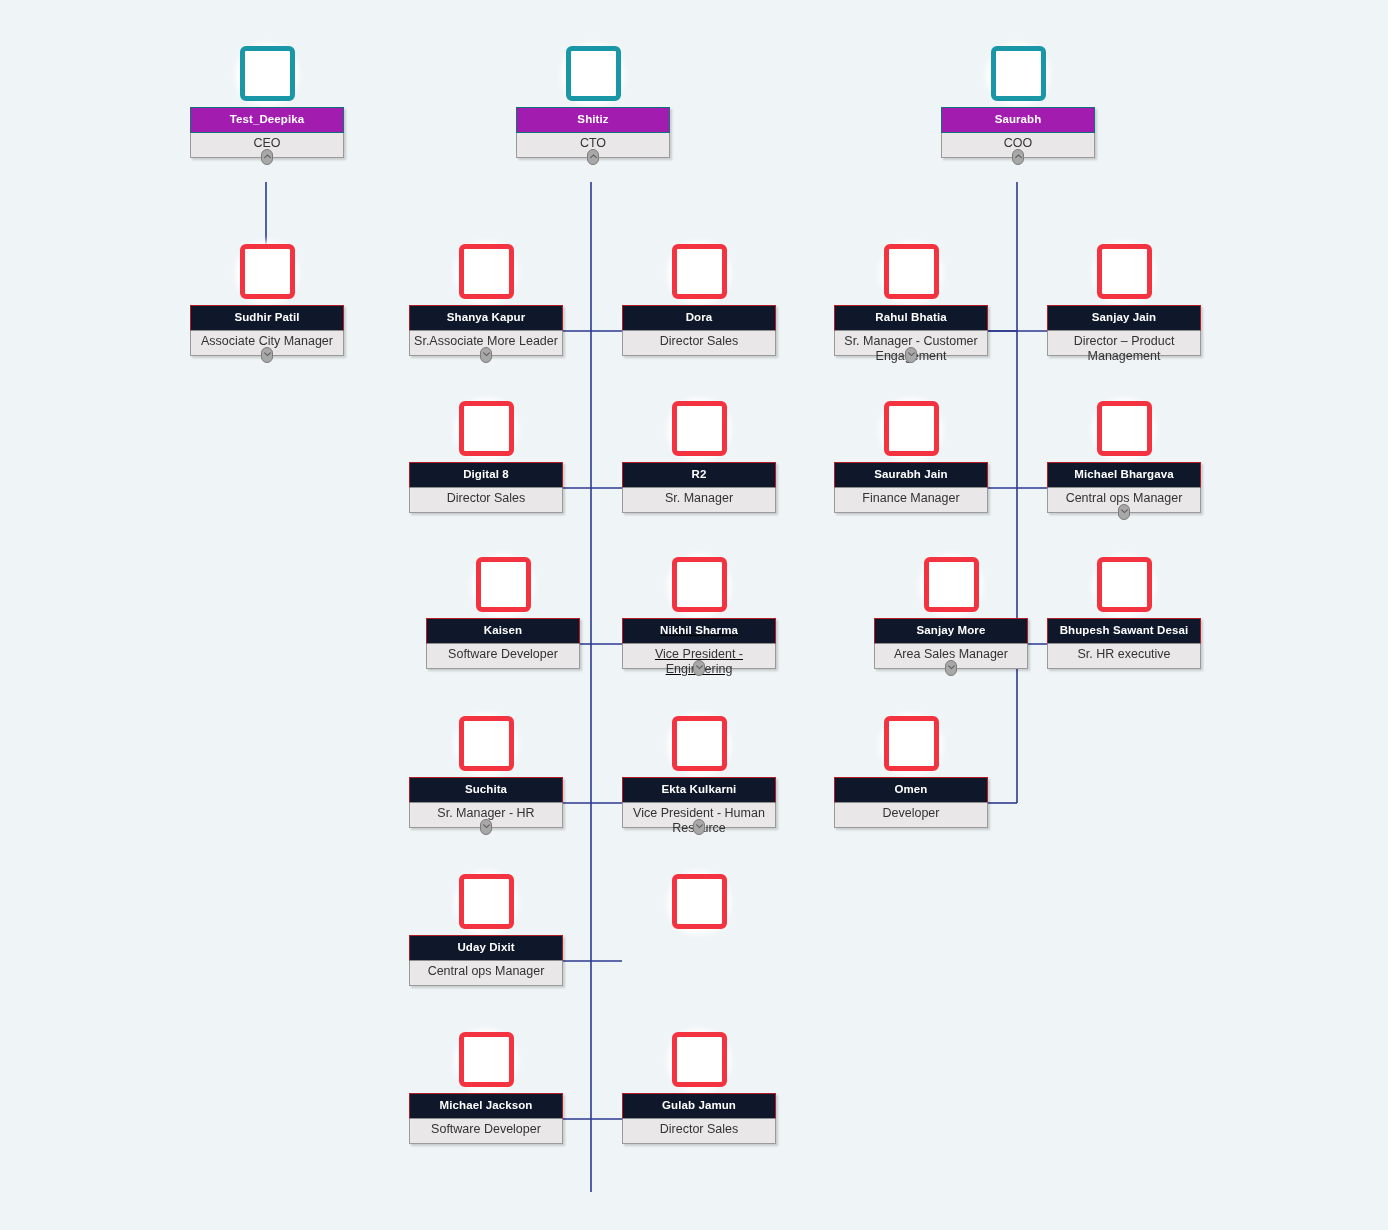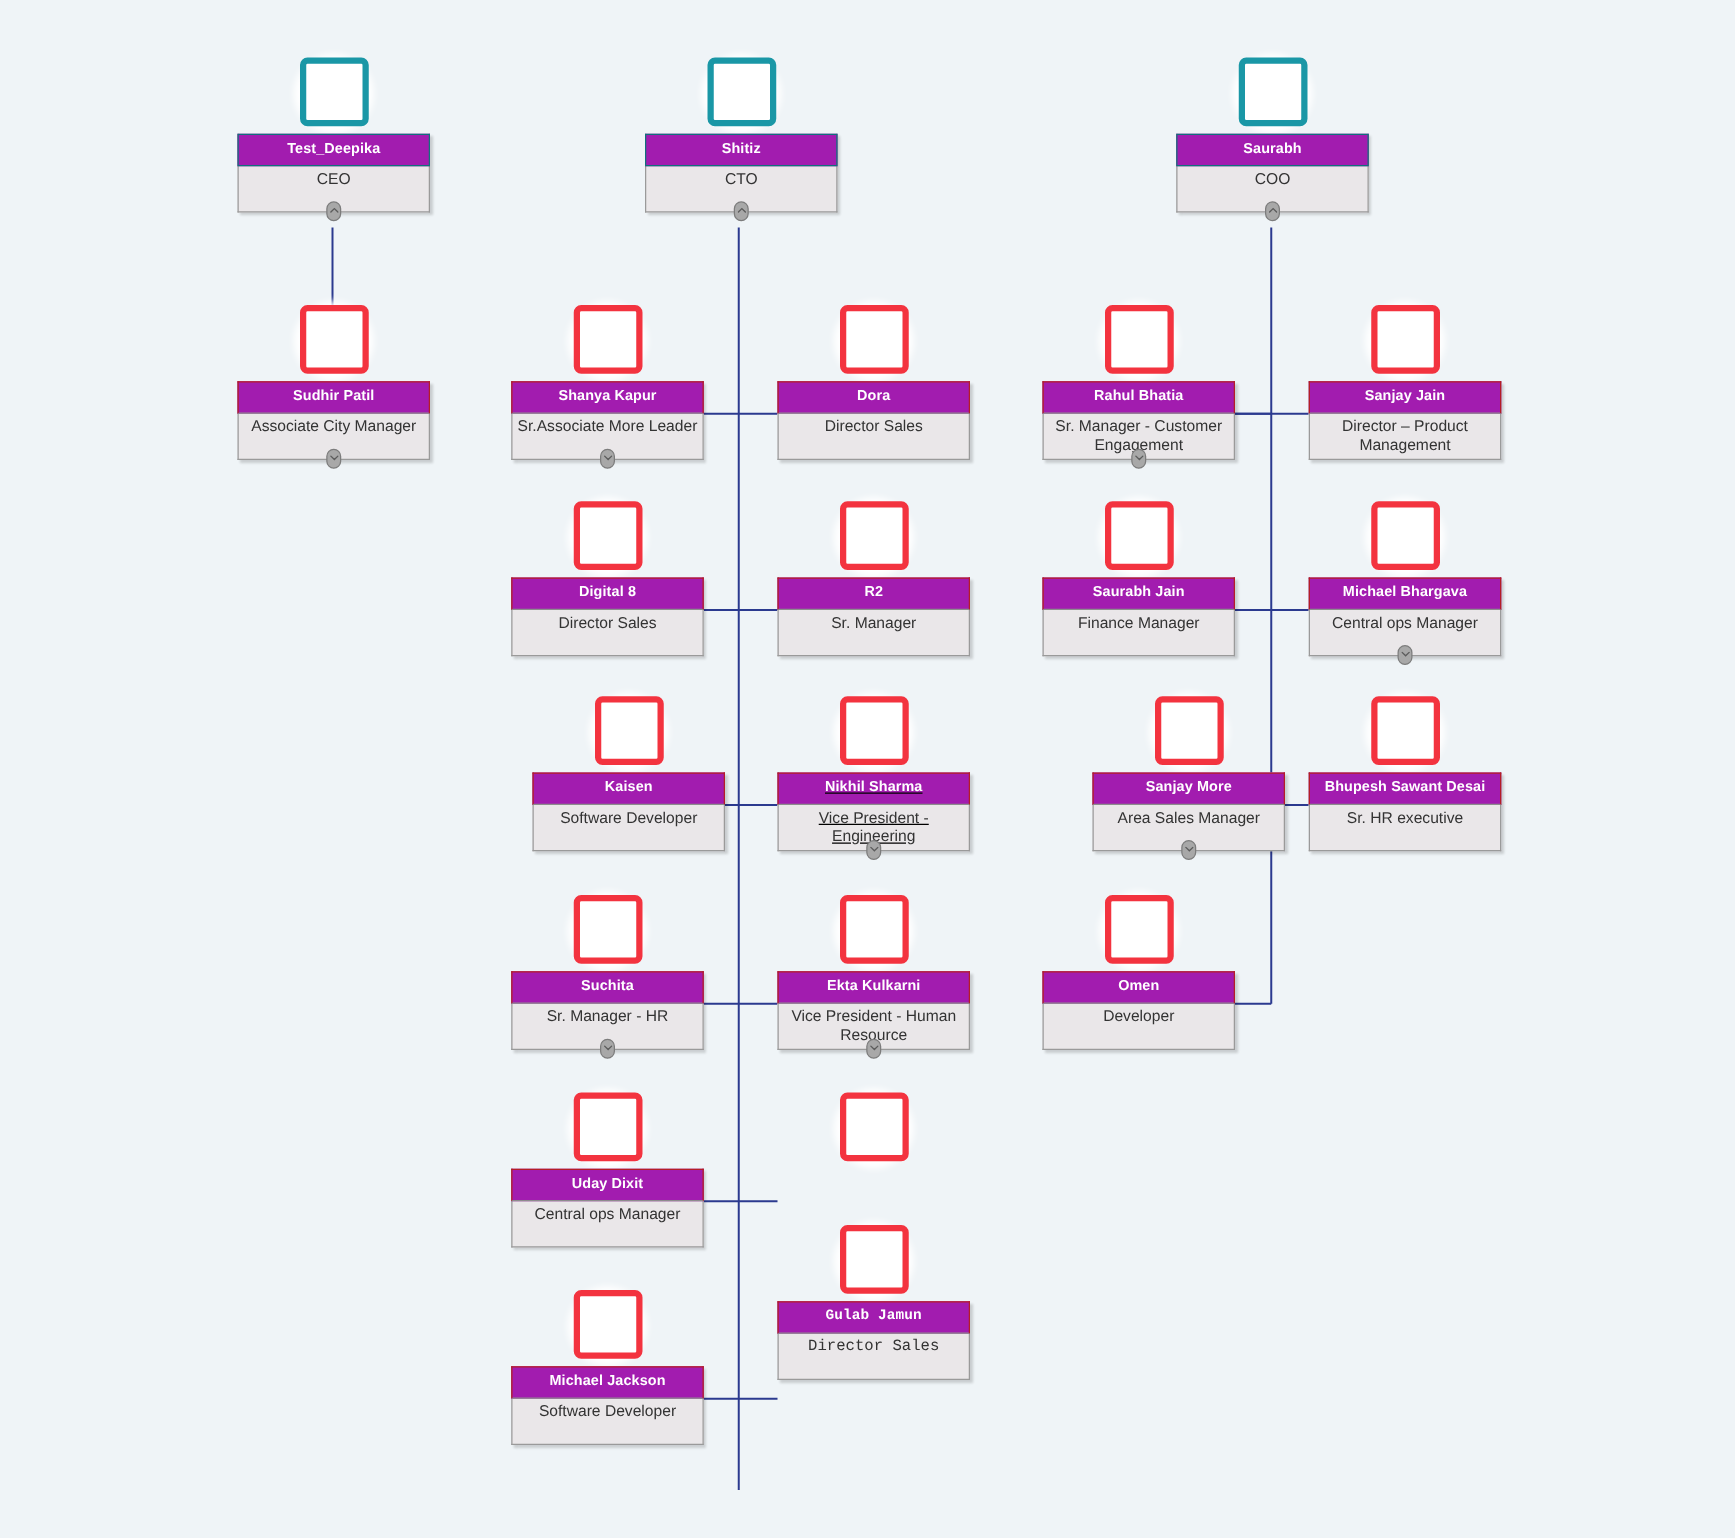--- a/index.html
+++ b/index.html
@@ -62,41 +62,41 @@
   .node.teal .avatar { border-color: #1a97a6; }
 
   .card {
     position: relative;
     border: 1px solid #9a9a9a;
     border-top: none;
     background: #eae7e9;
     box-shadow: 2px 2px 2px rgba(0,0,0,0.16);
   }
   .card-header {
-    background: #a21caf;
+    background: #0f172a;
     color: #ffffff;
     font-size: 11.5px;
     font-weight: bold;
     text-align: center;
     padding: 5px 2px 6px;
     line-height: 1.1;
     letter-spacing: 0.1px;
     border: 1px solid #b51d26;
     border-bottom: 1px solid #8d8d8d;
     margin: -1px -1px 0 -1px;
     white-space: nowrap;
     overflow: visible;
   }
   .node.teal .card-header {
     background: #a21caf;
     border-color: #11707c;
   }
   .card-body {
     position: relative;
-    height: 36px;
+    height: 24px;
     color: #333333;
     font-size: 12.5px;
     text-align: center;
     line-height: 15px;
     padding: 3px 4px 0;
     display: flex;
     align-items: flex-start;
     justify-content: center;
     overflow: visible;
   }
@@ -461,21 +461,21 @@
           <div class="avatar-glow"></div>
           <div class="avatar"></div>
         </div>
         <div class="card">
           <div class="card-header">Michael Jackson</div>
           <div class="card-body">
             <span>Software Developer</span>
           </div>
         </div>
       </div>
-      <div class="node" style="left: 622px; top: 980px; font-family: Liberation Mono, monospace;">
+      <div class="node" style="left: 622px; top: 1032px;">
         <div class="avatar-wrap">
           <div class="avatar-glow"></div>
           <div class="avatar"></div>
         </div>
         <div class="card">
           <div class="card-header">Gulab Jamun</div>
           <div class="card-body">
             <span>Director Sales</span>
           </div>
         </div>

